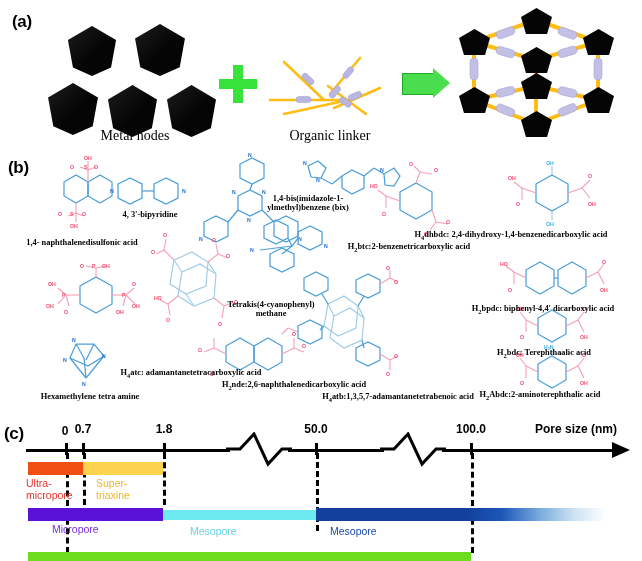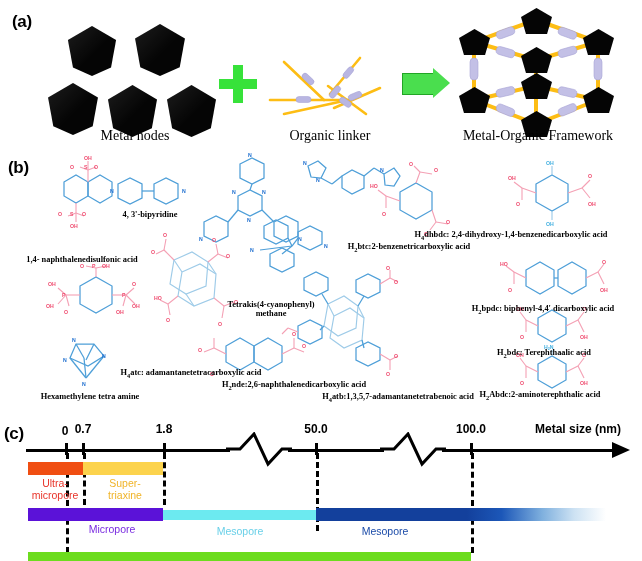--- a/index.html
+++ b/index.html
@@ -93,21 +93,21 @@
   }
   .dashv{
     position:absolute;width:0;
     border-left:3px dashed #000;
   }
   .bar{position:absolute;}
   .bar-lab{
     position:absolute;
     font-family:"Liberation Sans", sans-serif;
     font-size:10.5px;
-    text-align:center;white-space:nowrap;line-height:1.1;
+    white-space:nowrap;line-height:1.1;
   }
 </style>
 </head>
 <body>
 
 <div class="fig">
 
   <div id="panel-a">
 
     <div class="panel-tag" style="left:12px;top:12px;">(a)</div>
@@ -189,21 +189,20 @@
       <div class="mof-node" style="left:135px;top:21px;width:31px;height:26px;"></div>
       <div class="mof-node" style="left:73px;top:39px;width:31px;height:26px;"></div>
       <div class="mof-node" style="left:11px;top:79px;width:31px;height:26px;"></div>
       <div class="mof-node" style="left:135px;top:79px;width:31px;height:26px;"></div>
       <div class="mof-node" style="left:73px;top:65px;width:31px;height:26px;"></div>
       <div class="mof-node" style="left:73px;top:103px;width:31px;height:26px;"></div>
     </div>
 
     <div class="a-caption" style="left:255px;top:128px;width:150px;">Organic linker</div>
     <div class="a-caption" style="left:60px;top:128px;width:150px;">Metal nodes</div>
-    <div class="a-caption" style="left:438px;top:128px;width:200px;">Metal-Organic Framework</div>
   </div>
 
   <div id="panel-b">
 
     <div class="panel-tag" style="left:8px;top:6px;">(b)</div>
 
     <div class="mol" style="left:46px;top:6px;">
       <svg width="80" height="82">
         <g class="bb">
           <polygon points="18,24 30,17 42,24 42,38 30,45 18,38"></polygon>
@@ -544,25 +543,26 @@
             <line x1="70" y1="14" x2="76" y2="26"></line>
         </g>
         <text class="atm atm-c" x="36" y="-3">H<tspan baseline-shift="-18%" font-size="72%">2</tspan>N</text>
         <text class="atm atm-r" x="8" y="5">OH</text>
           <text class="atm atm-r" x="12" y="33">O</text>
         <text class="atm atm-r" x="74" y="5">O</text>
           <text class="atm atm-r" x="72" y="33">OH</text>
       </svg>
     </div>
 
-    <div class="chem-label" style="left:2px;top:86px;width:160px;margin-top:17px;">1,4- naphthalenedisulfonic acid</div>
+    <div class="chem-label" style="left:2px;top:86px;width:160px;">1,4- naphthalenedisulfonic acid</div>
 
     <div class="chem-label" style="left:88px;top:58px;width:124px;">4, 3'-bipyridine</div>
 
 
+    <div class="chem-label" style="left:242px;top:42px;width:132px;white-space:pre-line;">1,4-bis(imidazole-1-<br>ylmethyl)benzene (bix)</div>
 
 
     <div class="chem-label" style="left:210px;top:148px;width:122px;white-space:pre-line;">Tetrakis(4-cyanophenyl)<br>methane</div>
 
     <div class="chem-label" style="left:14px;top:240px;width:152px;">Hexamethylene tetra amine</div>
 
     <div class="chem-label" style="left:98px;top:216px;width:186px;">H<sub>4</sub>atc: adamantanetetracarboxylic acid</div>
 
     <div class="chem-label" style="left:188px;top:228px;width:212px;">H<sub>2</sub>nde:2,6-naphthalenedicarboxylic acid</div>
 
@@ -602,21 +602,21 @@
       <div class="axis-tick" style="left:163px;top:39px;height:12px;"></div>
       <div class="axis-tick" style="left:315px;top:39px;height:12px;"></div>
       <div class="axis-tick" style="left:470px;top:39px;height:12px;"></div>
 
       <div class="axis-num" style="left:52px;top:20px;width:26px;">0</div>
       <div class="axis-num" style="left:68px;top:18px;width:30px;">0.7</div>
       <div class="axis-num" style="left:148px;top:18px;width:32px;">1.8</div>
       <div class="axis-num" style="left:297px;top:18px;width:38px;">50.0</div>
       <div class="axis-num" style="left:448px;top:18px;width:46px;">100.0</div>
 
-      <div class="axis-title" style="left:535px;top:18px;">Metal size (nm)</div>
+      <div class="axis-title" style="left:535px;top:18px;">Pore size (nm)</div>
     </div>
 
     <div class="dashv" style="left:66px;top:49px;height:100px;"></div>
     <div class="dashv" style="left:83px;top:49px;height:52px;"></div>
     <div class="dashv" style="left:163px;top:49px;height:52px;"></div>
     <div class="dashv" style="left:316px;top:49px;height:78px;"></div>
     <div class="dashv" style="left:471px;top:49px;height:100px;"></div>
 
     <div class="bar" style="left:28px;top:58px;width:55px;height:13px;background:#f04e12;"></div>
     <div class="bar" style="left:83px;top:58px;width:80px;height:13px;background:#fcd34d;"></div>

